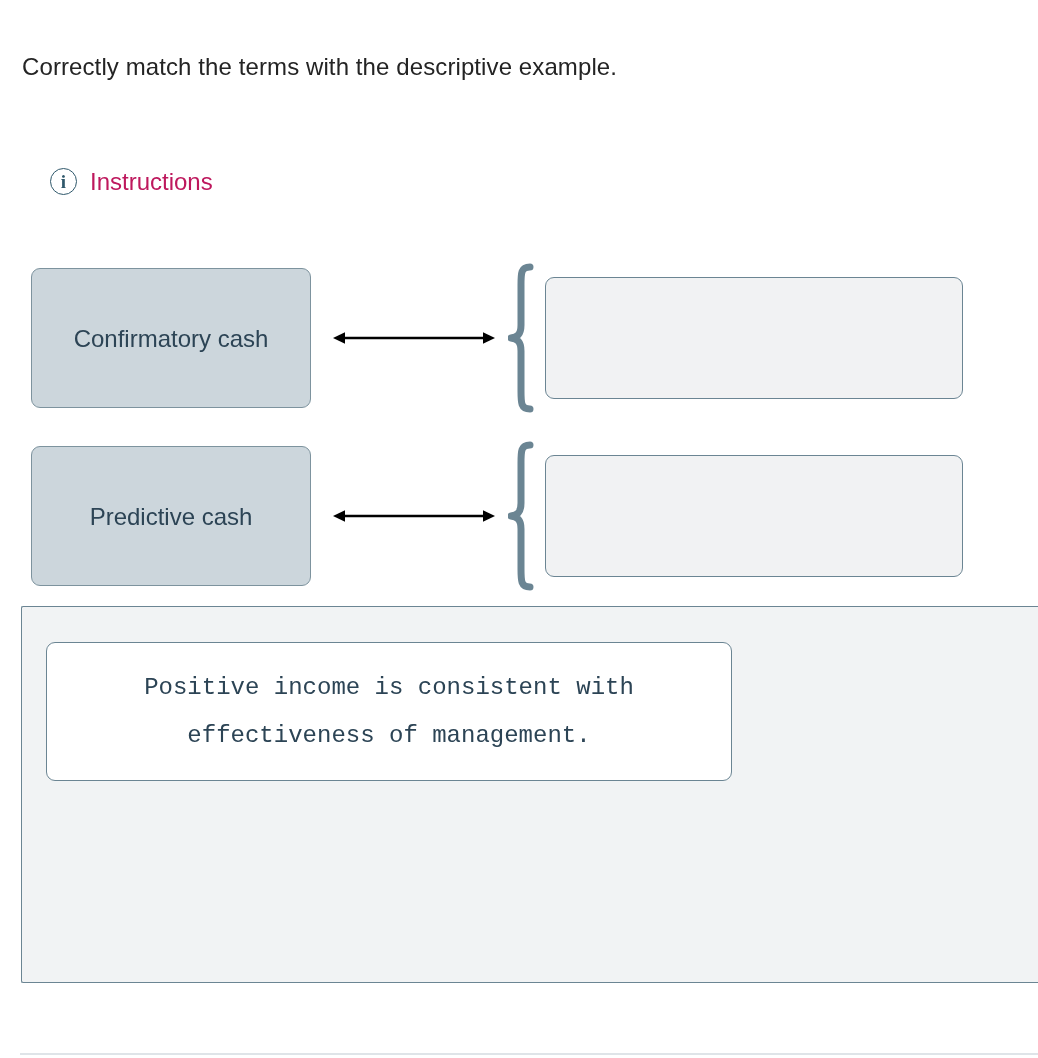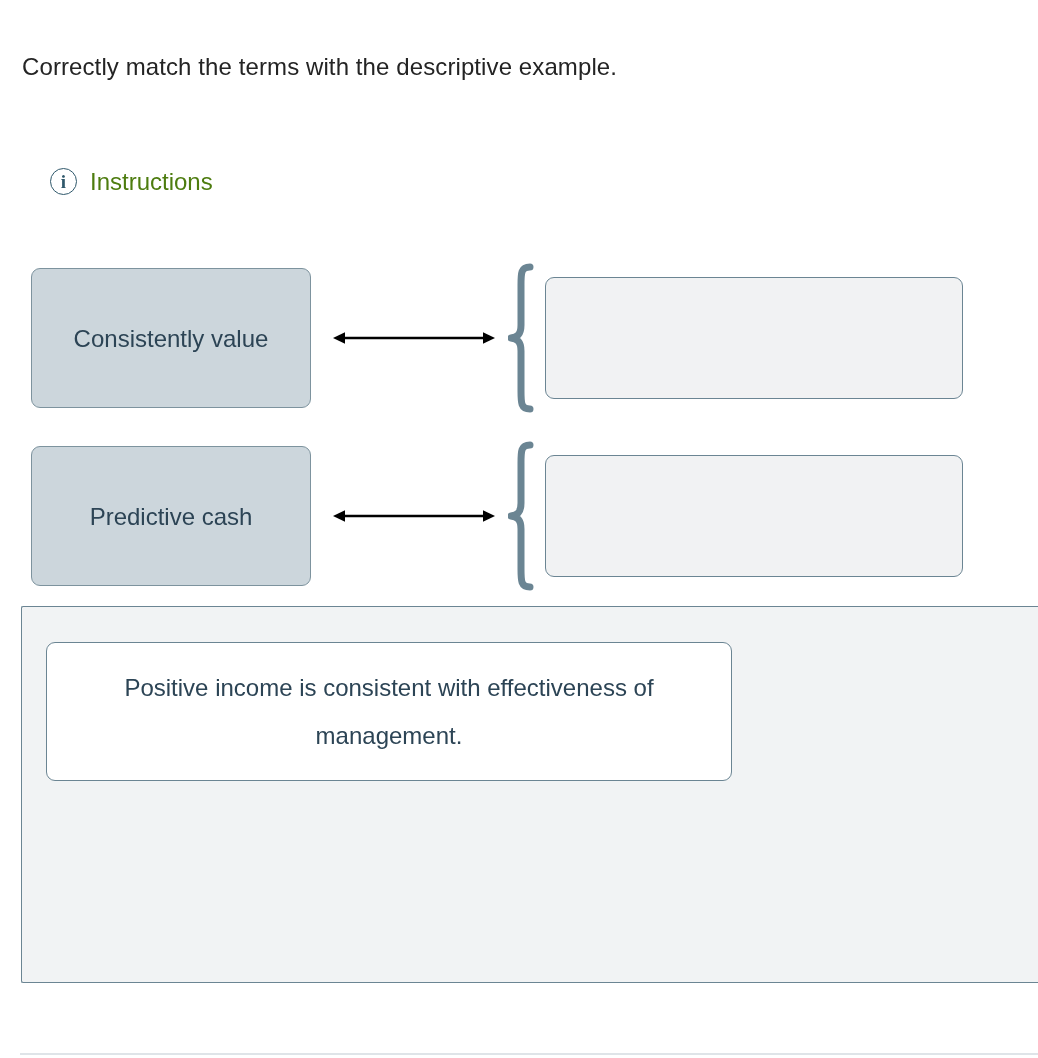--- a/index.html
+++ b/index.html
@@ -55,21 +55,21 @@
     font-family: "Liberation Serif", "DejaVu Serif", serif;
     font-size: 19px;
     font-weight: 700;
     color: #2f586b;
     line-height: 1;
     position: relative;
     top: -0.5px;
   }
   #instructions-label {
     font-size: 24px;
-    color: #4d7c0f;
+    color: #be185d;
     line-height: 27px;
   }
 
   
   .match-row {
     position: absolute;
     left: 0;
     height: 140px;
   }
   #row-0 { top: 268px; }
@@ -149,21 +149,21 @@
     border: 1.5px solid #6b8593;
     border-radius: 9px;
     display: flex;
     align-items: center;
     padding: 4px 22px;
     color: #2c4455;
     font-size: 24px;
     line-height: 48px;
     cursor: grab;
   }
-  #answer-card-0 { top: 35px; justify-content: center; text-align: center; }
+  #answer-card-0 { top: 35px; justify-content: center; text-align: center; font-family: Liberation Mono, monospace; }
   #answer-card-1 { top: 212px; justify-content: flex-start; text-align: left; }
 
   
   #bottom-divider {
     position: absolute;
     left: 20px;
     top: 1053px;
     width: 1018px;
     height: 2px;
     background: #dfe4e8;
@@ -175,21 +175,21 @@
 <div id="prompt">Correctly match the terms with the descriptive example.</div>
 
 <div id="instructions-row">
   <span id="info-icon">
     <span>i</span>
   </span>
   <span id="instructions-label">Instructions</span>
 </div>
 
 <div class="match-row" id="row-0">
-  <div class="term-box">Consistently value</div>
+  <div class="term-box">Confirmatory cash</div>
 
   <svg class="arrow" viewBox="0 0 162 16">
     <line x1="9" y1="8" x2="153" y2="8" stroke="#000000" stroke-width="2.4"></line>
     <polygon points="0,8 12,2.2 12,13.8" fill="#000000"></polygon>
     <polygon points="162,8 150,2.2 150,13.8" fill="#000000"></polygon>
   </svg>
 
   <svg class="brace" viewBox="0 0 30 150">
     <path d="M22,4 C13,4 13,10 13,22 L13,62 C13,72 9,74 3,75 C9,76 13,78 13,88 L13,128 C13,140 13,146 22,146" fill="none" stroke="#6b8593" stroke-width="7" stroke-linecap="round" stroke-linejoin="round"></path>
   </svg>

